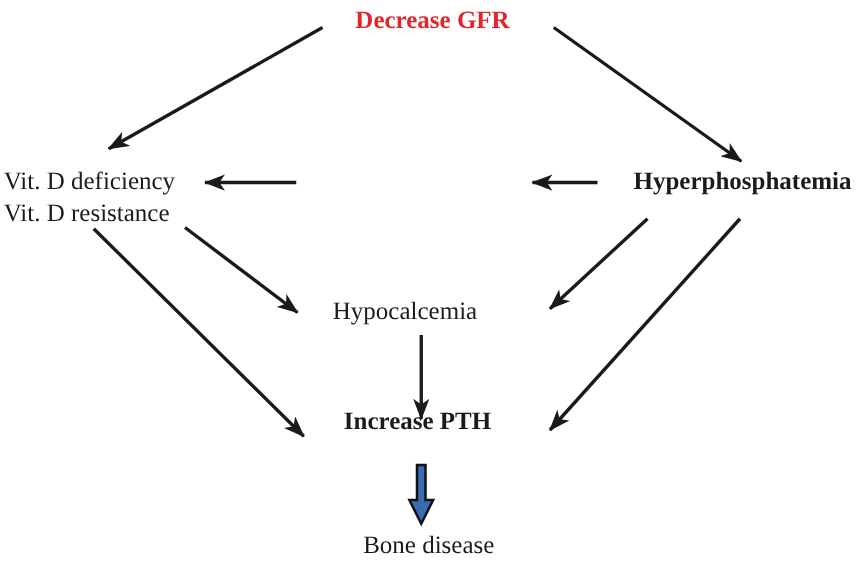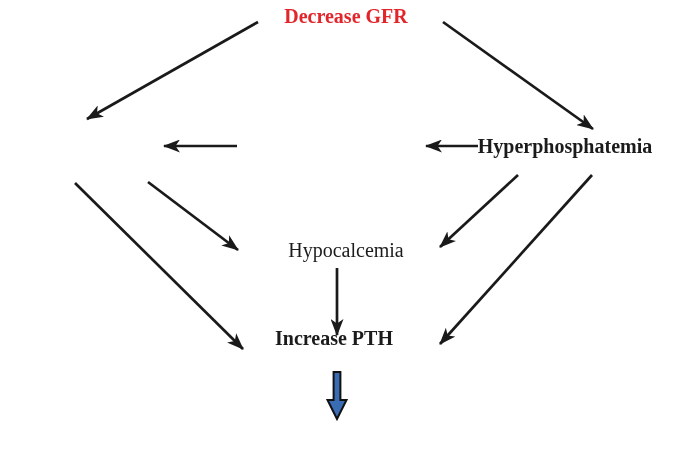--- a/index.html
+++ b/index.html
@@ -56,22 +56,27 @@
 
     <line x1="592" y1="175" x2="440" y2="344" stroke="#1a1a1a" stroke-width="2.7" marker-end="url(#barb)"></line>
 
     <line x1="337" y1="268" x2="337" y2="335" stroke="#1a1a1a" stroke-width="2.7" marker-end="url(#barb)"></line>
 
     <path d="M333.6,372 L340.4,372 L340.4,400 L346.5,400 L337,419 L327.5,400 L333.6,400 Z" fill="#3a6cb3" stroke="#111111" stroke-width="2" stroke-linejoin="miter"></path>
   </svg>
 
   <div class="node red" style="left:346px; top:4px; transform:translateX(-50%);">Decrease GFR</div>
 
+  <div class="node" style="left:3px; top:132px; line-height:26px;">
+    <span class="vitd-line">Vit. D deficiency</span>
+    <span class="vitd-line">Vit. D resistance</span>
+  </div>
 
 
-  <div class="node bold centered" style="left:565px; top:146px;">Hyperphosphatemia</div>
+  <div class="node bold centered" style="left:594px; top:146px;">Hyperphosphatemia</div>
 
-  <div class="node centered" style="left:346px; top:250px;">Hypocalcemia</div>
+  <div class="node centered" style="left:324px; top:250px;">Hypocalcemia</div>
 
   <div class="node bold centered" style="left:334px; top:338px;">Increase PTH</div>
 
+  <div class="node centered" style="left:343px; top:437px;">Bone disease</div>
 
 </div>
 
 </body></html>

